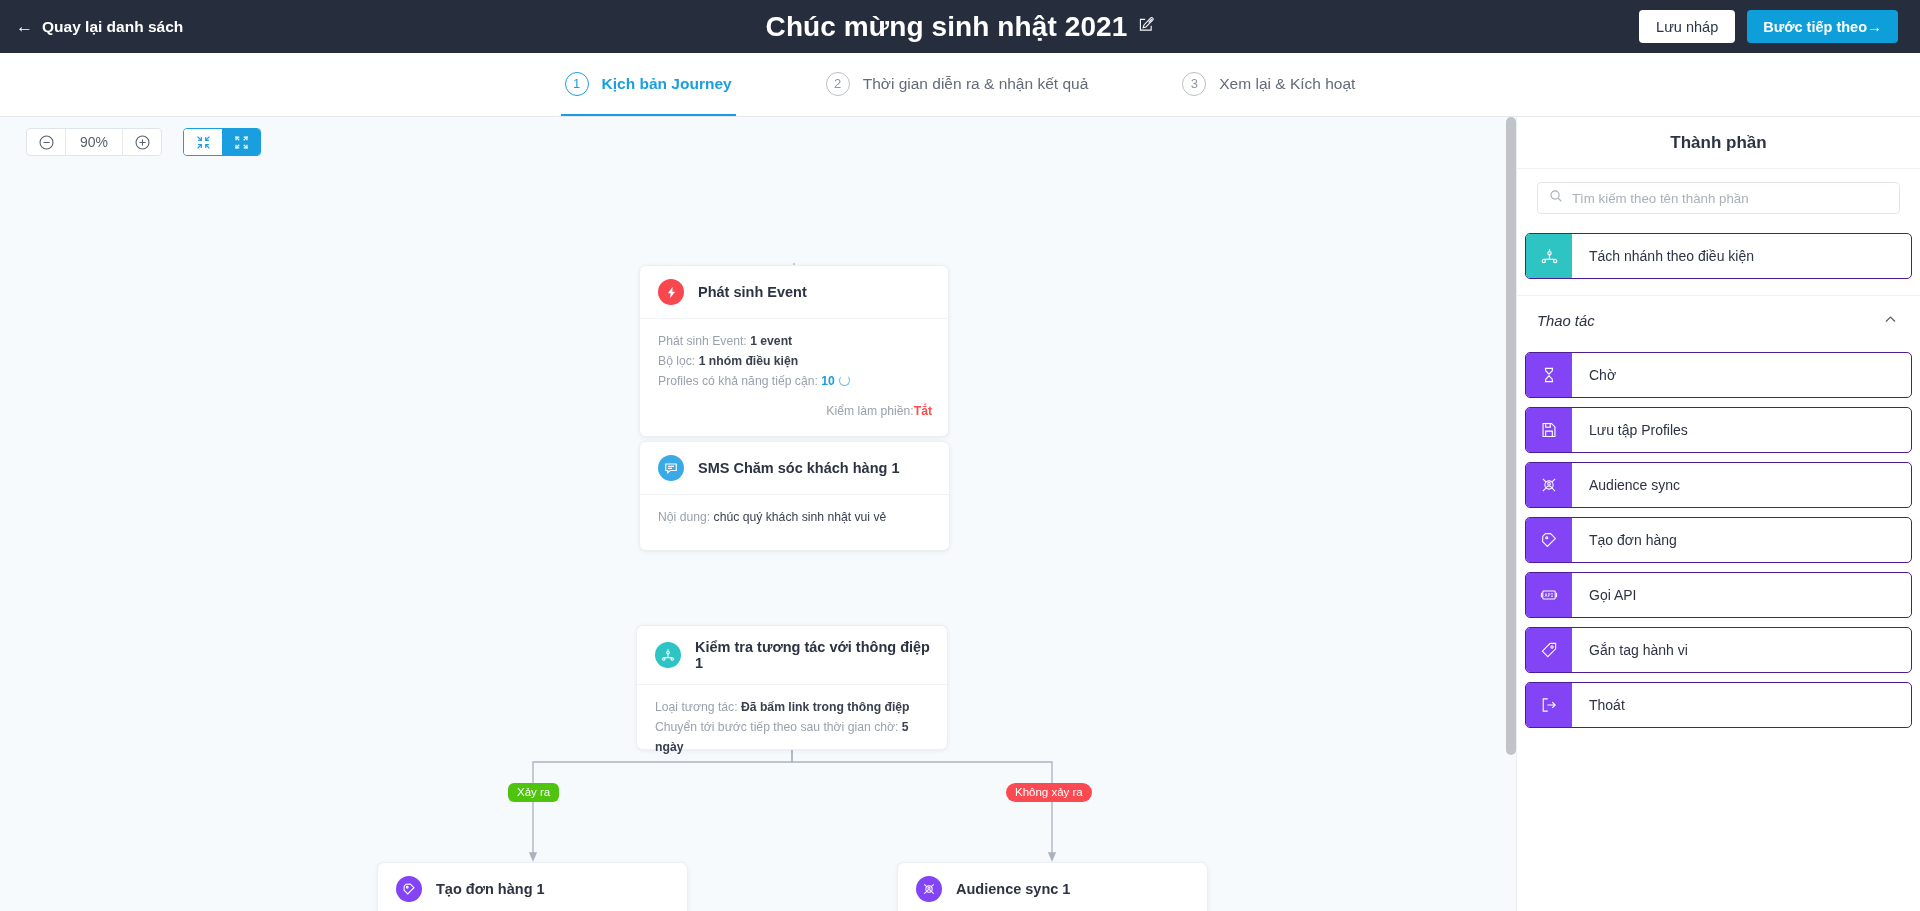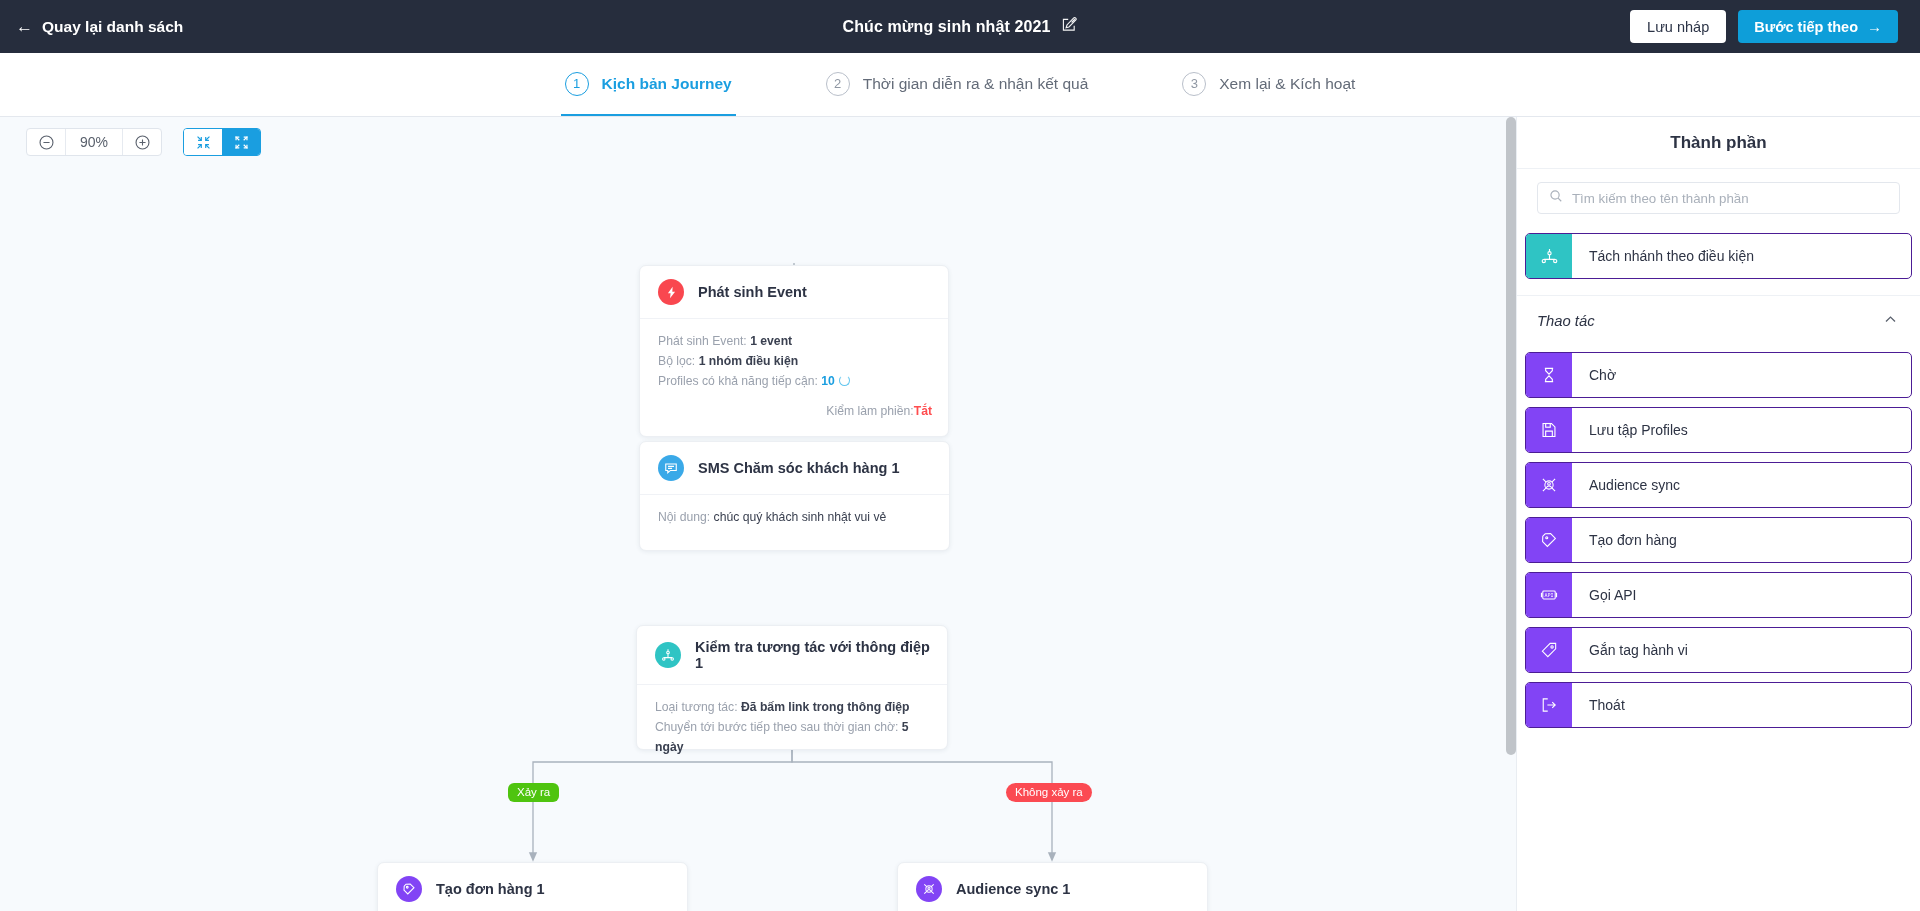--- a/index.html
+++ b/index.html
@@ -23,39 +23,39 @@
     margin-left: 16px;
     font-size: 15.5px; font-weight: bold; color: #ffffff;
     cursor: pointer; white-space: nowrap;
   }
   .back-arrow { font-size: 17px; line-height: 1; display: block; }
   .title-wrap {
     position: absolute; left: 0; right: 0;
     display: flex; align-items: center; justify-content: center;
     gap: 12px; pointer-events: none;
   }
-  .journey-title { font-size: 16px; font-weight: bold; letter-spacing: .1px; }
+  .journey-title { font-size: 28px; font-weight: bold; letter-spacing: .1px; }
   .edit-icon { pointer-events: auto; cursor: pointer; display: block; opacity: .95; }
   .topbar-actions {
     margin-left: auto; margin-right: 22px;
     display: flex; align-items: center; gap: 12px;
     position: relative; z-index: 3;
   }
   .btn-draft {
     background: #ffffff; color: #2c3447;
     border: none; border-radius: 4px;
     padding: 0 17px; height: 33px;
     font-size: 14.5px; font-family: inherit; cursor: pointer; margin-left: 48px;
   }
   .btn-next {
     background: #0e9ed9; color: #ffffff;
     border: none; border-radius: 4px;
     padding: 0 16px; height: 33px;
     font-size: 14.5px; font-weight: bold; font-family: inherit;
-    cursor: pointer; display: flex; align-items: center; gap: 9px;
+    cursor: pointer; display: flex; align-items: center; 
   }
   .btn-next .arrow { font-size: 15px; }
 
   
   .steps {
     position: absolute; top: 53px; left: 0;
     width: 1920px; height: 64px;
     background: #ffffff;
     border-bottom: 1px solid #e4e8ee;
     display: flex; align-items: center; justify-content: center;

